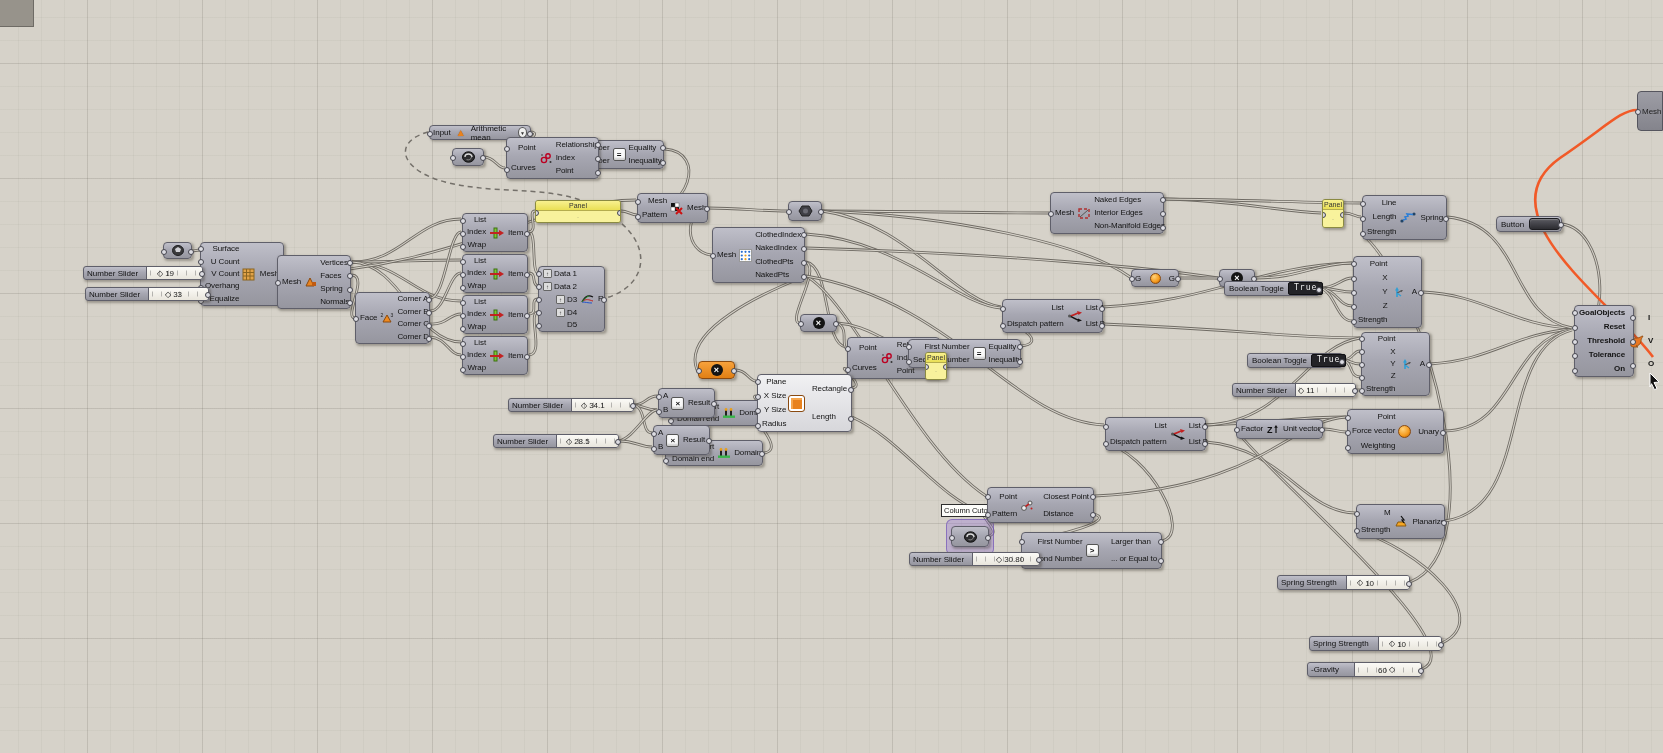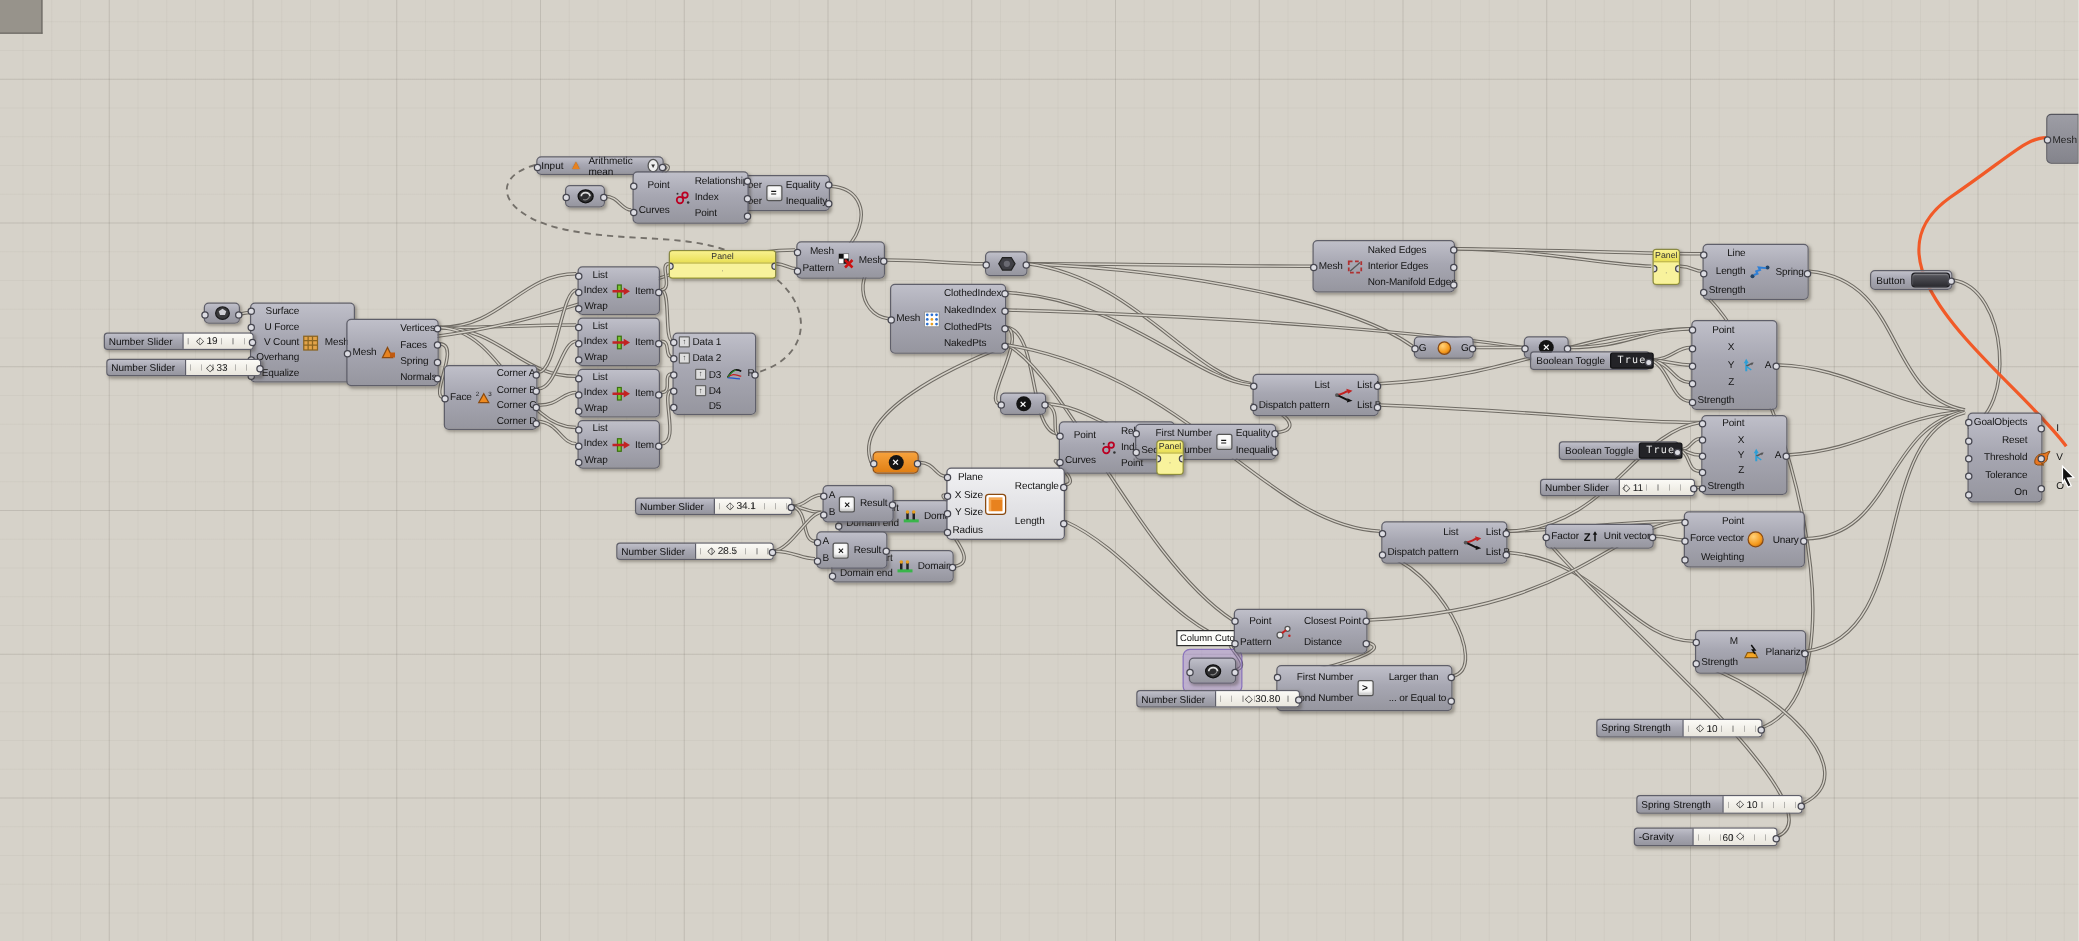--- a/index.html
+++ b/index.html
@@ -255,21 +255,21 @@
       <div class="nub" style="top: 29px; left: -3px;"></div>
       <div class="nub" style="top: 41.8px; left: -3px;"></div>
       <div class="nub" style="top: 54.6px; left: -3px;"></div>
       <div class="nub" style="top: 29px; right: -3px;"></div>
       <div class="cbody">
         <div class="ins">
           <span class="inrow">
             <span class="plabel">Surface</span>
           </span>
           <span class="inrow">
-            <span class="plabel">U Force</span>
+            <span class="plabel">U Count</span>
           </span>
           <span class="inrow">
             <span class="plabel">V Count</span>
           </span>
           <span class="inrow">
             <span class="plabel">Overhang</span>
           </span>
           <span class="inrow">
             <span class="plabel">Equalize</span>
           </span>
@@ -1141,21 +1141,21 @@
           </span>
         </div>
         <span class="cicon">
           <span class="ic-ball"></span>
         </span>
         <div class="outs">
           <span class="plabel">Unary</span>
         </div>
       </div>
     </div>
-    <div class="node comp" style="left: 1574px; top: 330px; width: 60px; height: 72px; z-index: 2;">
+    <div class="node comp" style="left: 1574px; top: 305px; width: 60px; height: 72px; z-index: 2; font-weight: bold;">
       <div class="nub" style="top: 4.2px; left: -3px;"></div>
       <div class="nub" style="top: 18.6px; left: -3px;"></div>
       <div class="nub" style="top: 33px; left: -3px;"></div>
       <div class="nub" style="top: 47.4px; left: -3px;"></div>
       <div class="nub" style="top: 61.8px; left: -3px;"></div>
       <div class="nub" style="top: 9px; right: -3px;"></div>
       <div class="nub" style="top: 33px; right: -3px;"></div>
       <div class="nub" style="top: 57px; right: -3px;"></div>
       <div class="cbody">
         <div class="ins">

